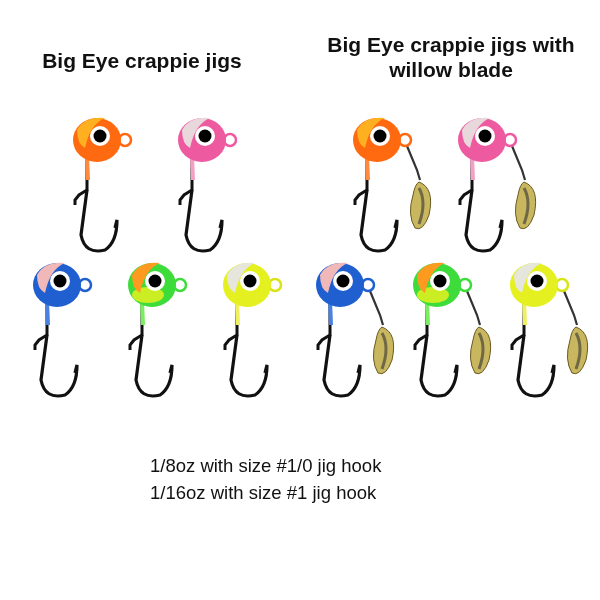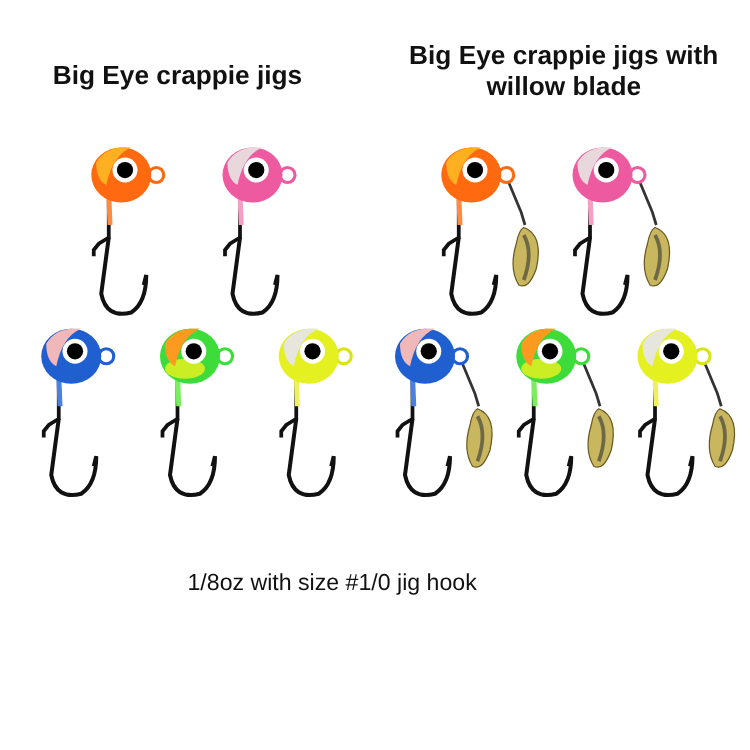--- a/index.html
+++ b/index.html
@@ -139,13 +139,14 @@
   <path d="M84 78 Q92 92 84 114" stroke="#333" stroke-width="3" fill="none" opacity="0.6"></path>
   <circle cx="70" cy="30" r="6" fill="none" stroke="#d8e418" stroke-width="2.5"></circle>
   <ellipse cx="42" cy="30" rx="24" ry="22" fill="#e4f020"></ellipse>
   <path d="M22 20 Q30 6 50 8 Q35 14 30 38 Q22 34 22 20Z" fill="#e6e6dc"></path>
   <circle cx="45" cy="26" r="10" fill="#fff"></circle>
   <circle cx="45" cy="26" r="6.5" fill="#000"></circle>
 </svg>
 
 <div class="specs">
   <div class="spec-line">1/8oz with size #1/0 jig hook</div>
+  <div class="spec-line">1/16oz with size #1 jig hook</div>
 </div>
 
 </body></html>

